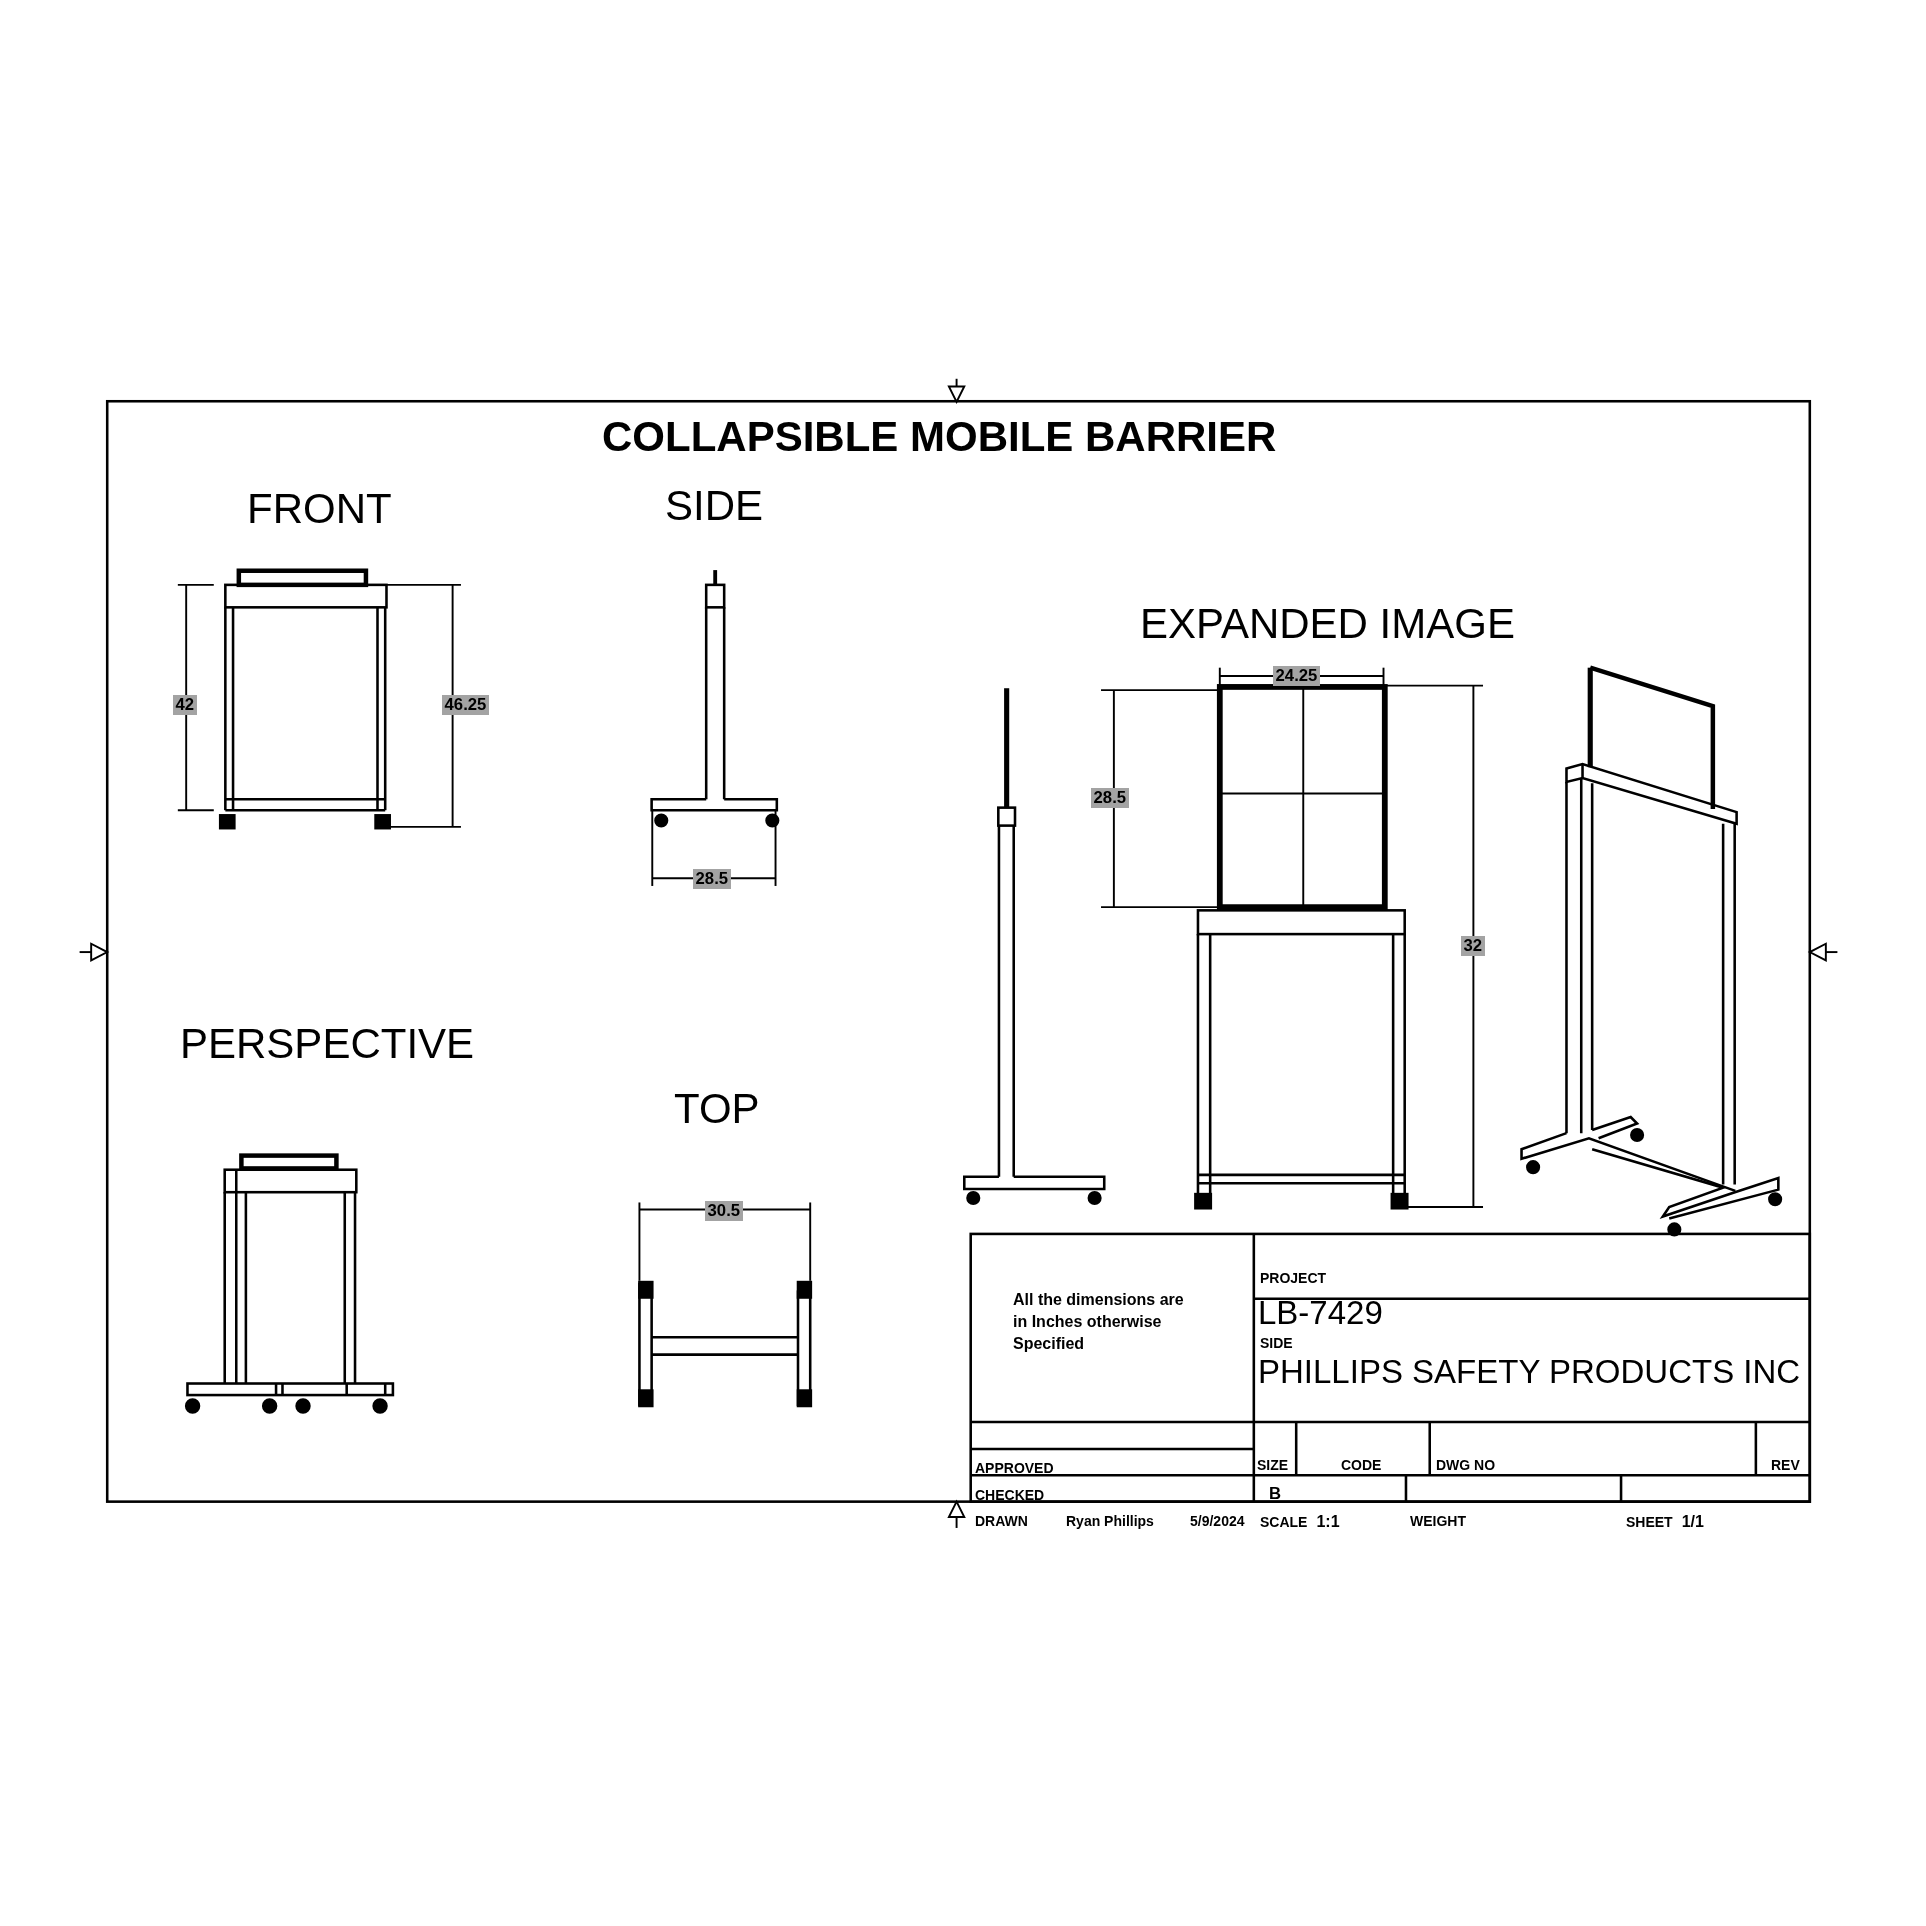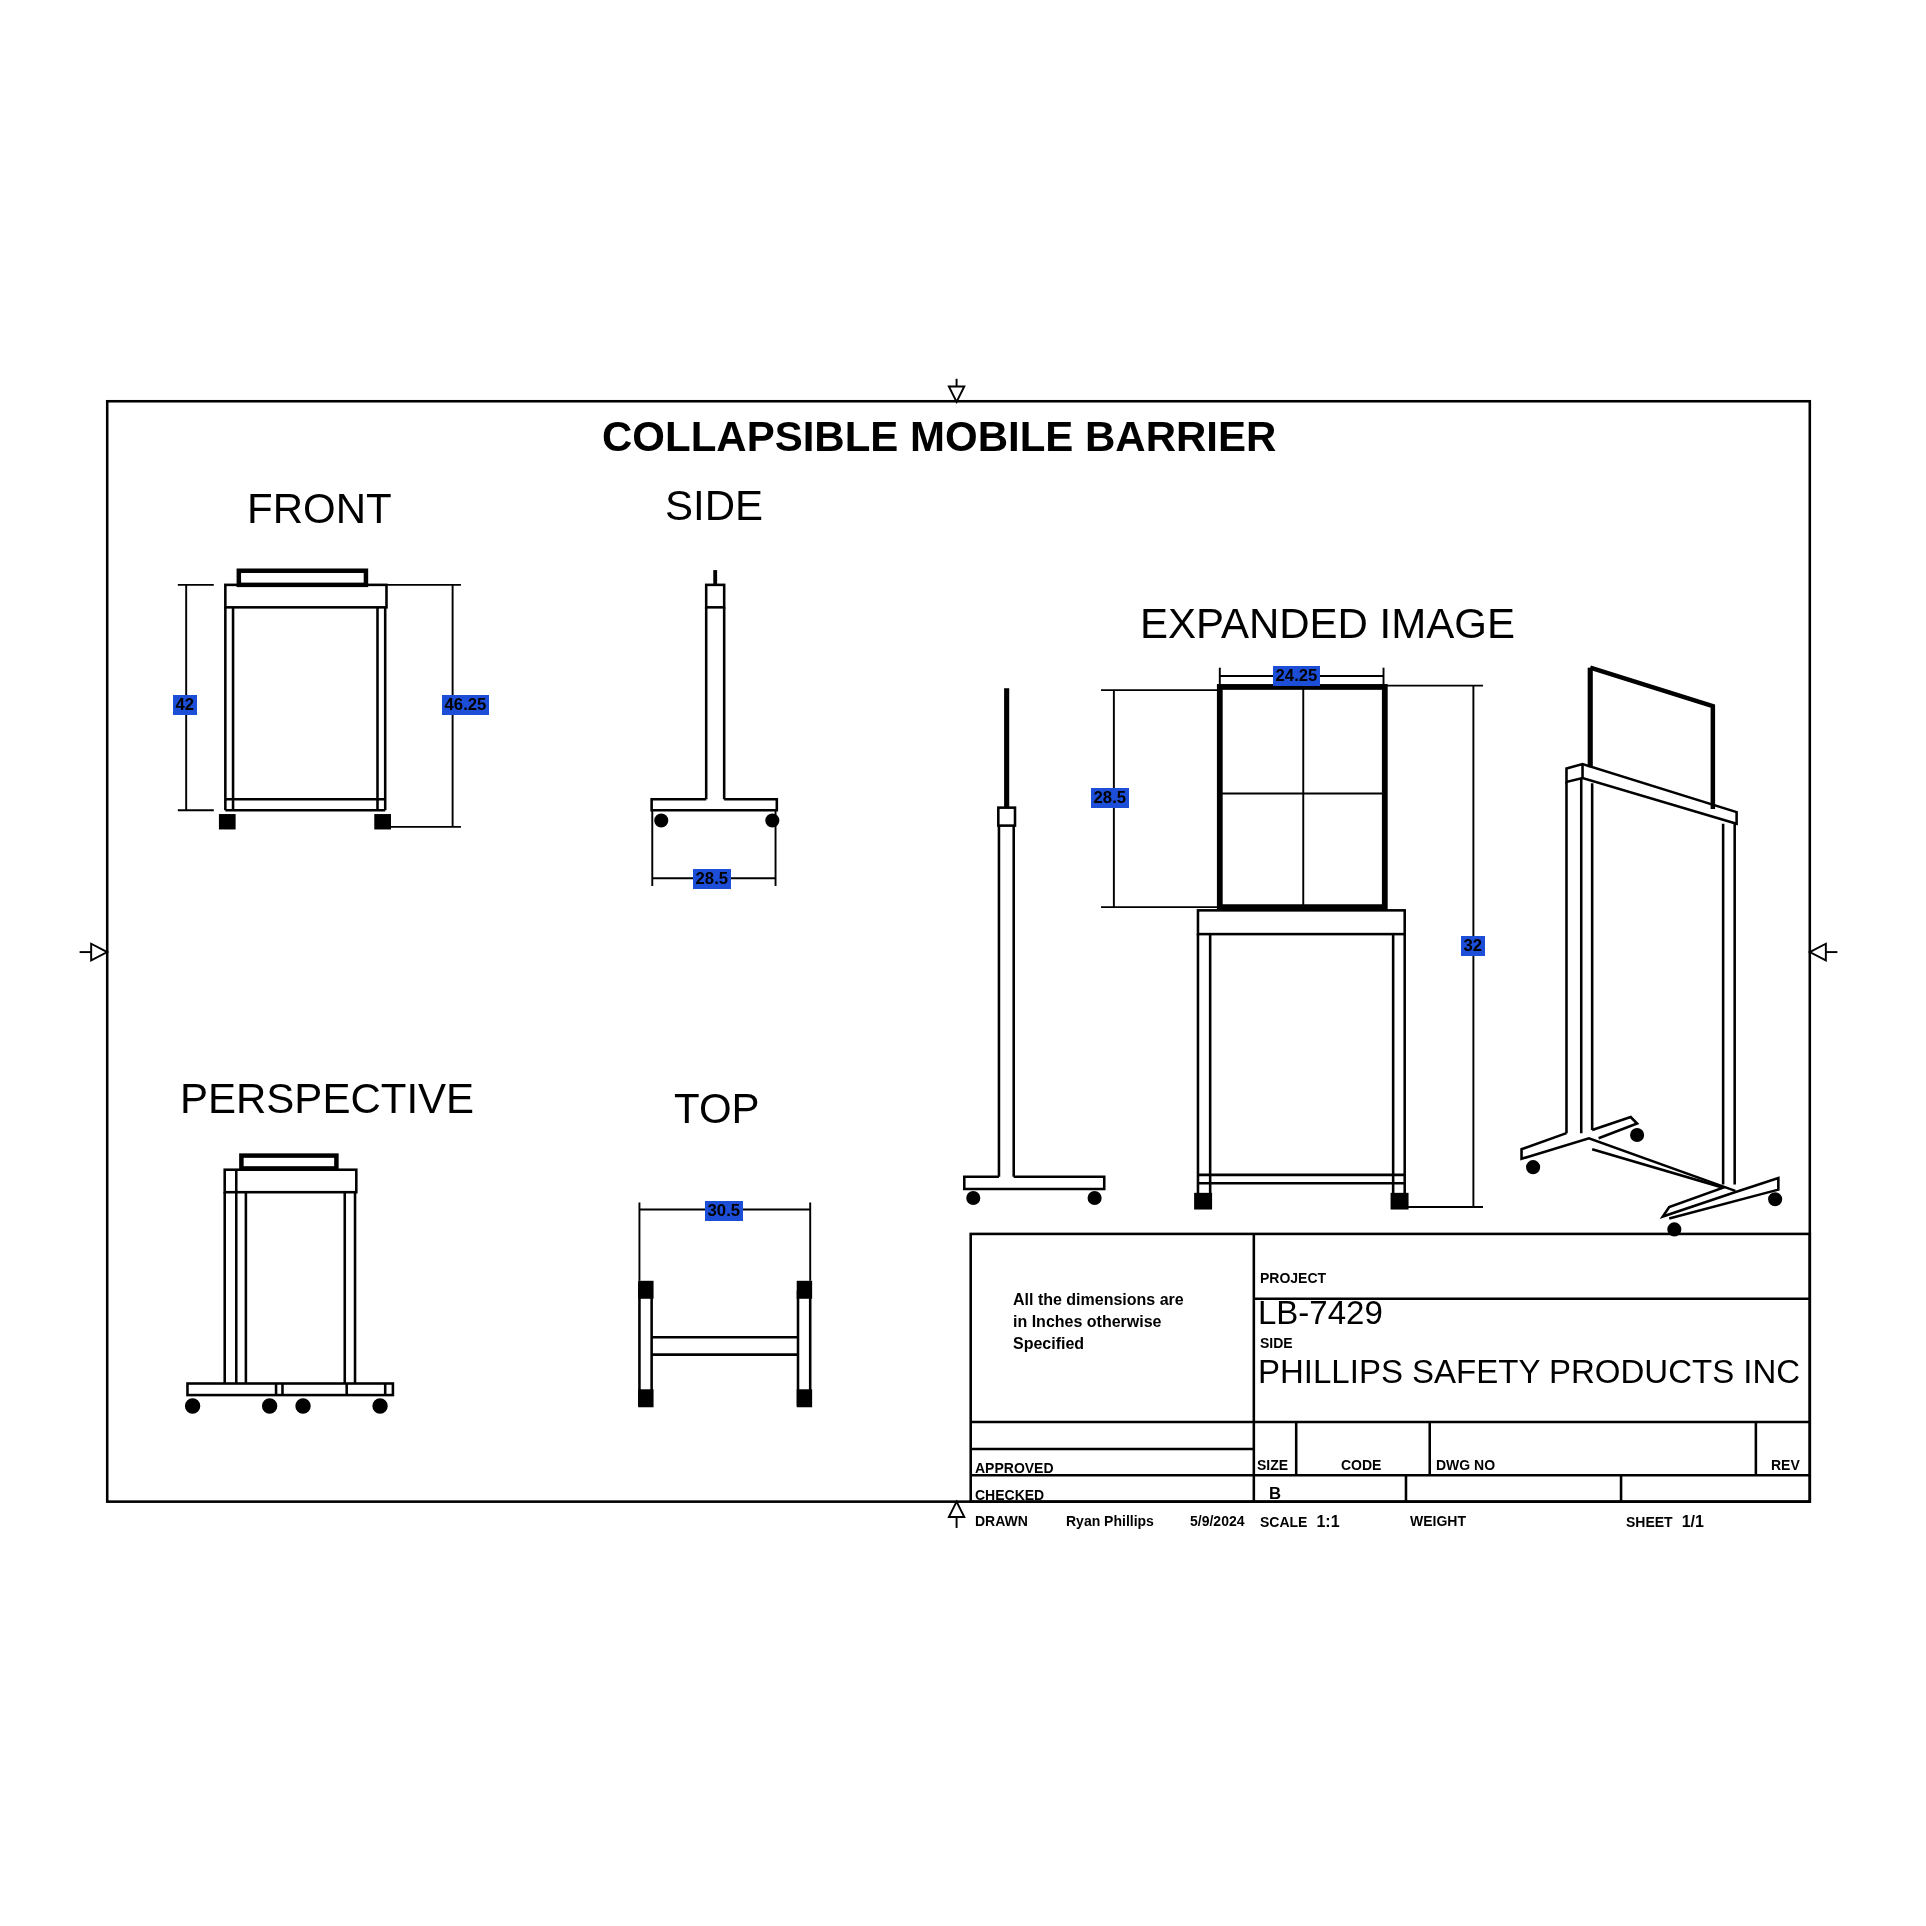--- a/index.html
+++ b/index.html
@@ -1,21 +1,21 @@
 <!DOCTYPE html>
 <html style="font-size:10.3px"><head>
 <meta charset="utf-8">
 <style>
   html, body { margin:0; padding:0; background:#ffffff; }
   body { width:1926px; height:1926px; position:relative; overflow:hidden; font-family:"Liberation Sans", sans-serif; color:#000; }
   svg.draw { position:absolute; left:0; top:0; }
   .heading { position:absolute; font-family:"Liberation Sans", sans-serif; white-space:nowrap; }
   .title-main { font-weight:bold; font-size:42px; letter-spacing:0px; }
   .view-label { font-size:42px; }
-  .dim { position:absolute; font-weight:bold; font-size:16.7px; background:#1d4ed8; padding:0 2.6px; white-space:nowrap; }
+  .dim { position:absolute; font-weight:bold; font-size:16.7px; background:#a3a3a3; padding:0 2.6px; white-space:nowrap; }
   .tb-text { position:absolute; white-space:nowrap; font-family:"Liberation Sans", sans-serif;margin-top:32px; }
   .tb-small { font-weight:bold; font-size:14px; }
   .tb-note { font-weight:bold; font-size:16px; line-height:22px; }
   .tb-big { font-size:33px; }
 </style>
 </head>
 <body>
 
 <svg class="draw" width="1926" height="1926" viewBox="0 0 3000 3000" xmlns="http://www.w3.org/2000/svg">
   <g fill="none" stroke="#000" stroke-width="4">
@@ -170,21 +170,21 @@
     <line x1="2735" y1="2215" x2="2735" y2="2298"></line>
     <line x1="2190" y1="2298" x2="2190" y2="2339"></line>
     <line x1="2525" y1="2298" x2="2525" y2="2339"></line>
   </g>
 </svg>
 
 <div class="heading title-main" style="left:602px; top:413px;">COLLAPSIBLE MOBILE BARRIER</div>
 
 <div class="heading view-label" style="left:247px; top:485px;">FRONT</div>
 <div class="heading view-label" style="left:665px; top:482px;">SIDE</div>
-<div class="heading view-label" style="left:180px; top:1075px;">PERSPECTIVE</div>
+<div class="heading view-label" style="left:180px; top:1020px;">PERSPECTIVE</div>
 <div class="heading view-label" style="left:674px; top:1085px;">TOP</div>
 <div class="heading view-label" style="left:1140px; top:600px;">EXPANDED IMAGE</div>
 
 <div class="dim" style="left:173px; top:687px;margin-top:8px;">42</div>
 <div class="dim" style="left:442px; top:695px;">46.25</div>
 <div class="dim" style="left:693px; top:869px;">28.5</div>
 <div class="dim" style="left:705px; top:1201px;">30.5</div>
 <div class="dim" style="left:1273px; top:666px;">24.25</div>
 <div class="dim" style="left:1091px; top:788px;">28.5</div>
 <div class="dim" style="left:1461px; top:936px;">32</div>

